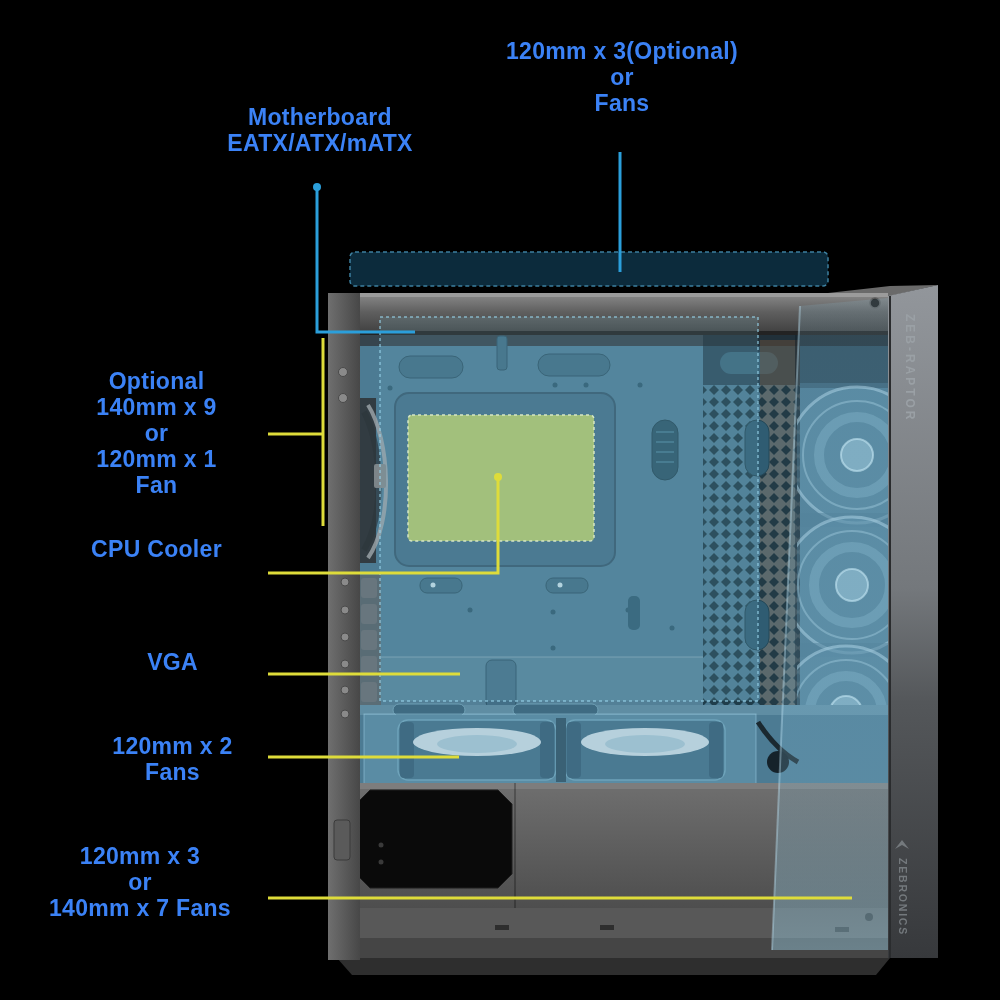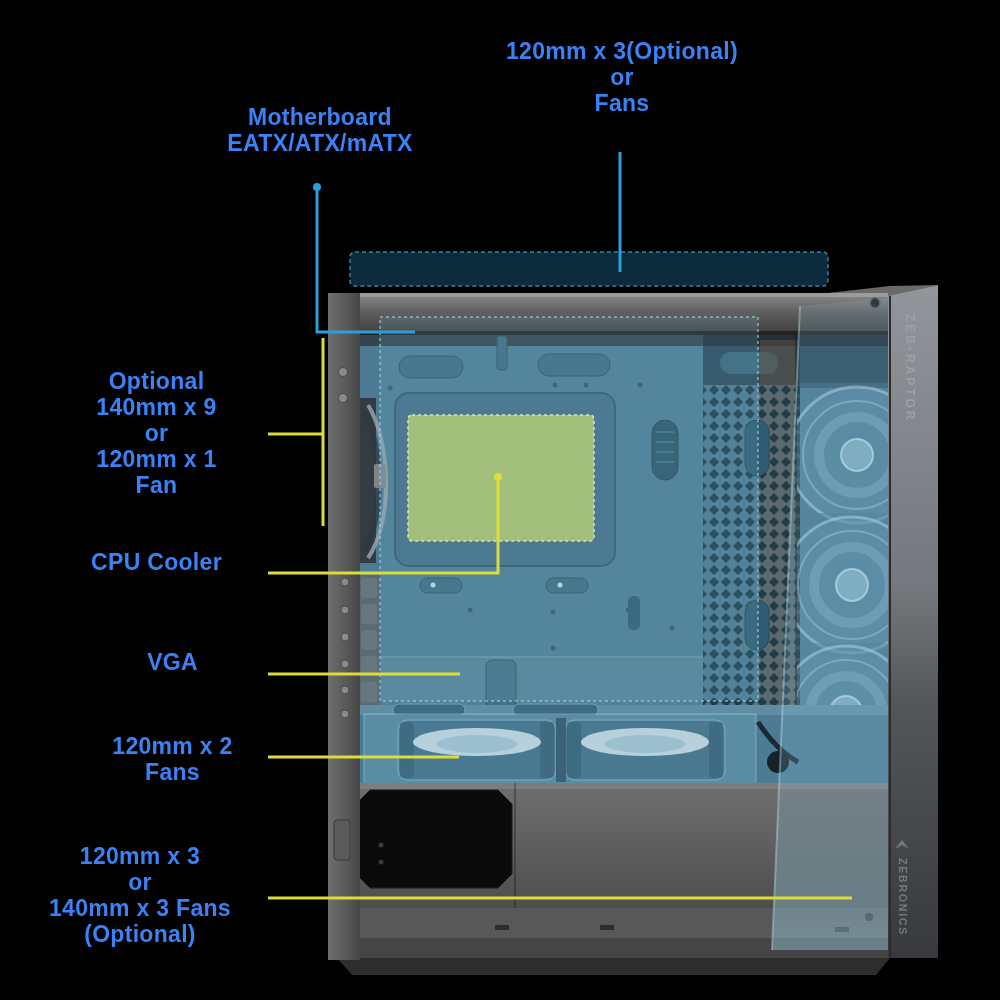--- a/index.html
+++ b/index.html
@@ -249,38 +249,37 @@
 </div>
 
 <div class="label right" style="left:60px;top:368px;width:193px;">
   <div>Optional</div>
   <div>140mm x 9</div>
   <div>or</div>
   <div>120mm x 1</div>
   <div>Fan</div>
 </div>
 
-<div class="label right" style="left:60px;top:549px;width:193px;">
+<div class="label right" style="left:60px;top:536px;width:193px;">
   <div>CPU Cooler</div>
 </div>
 
 <div class="label right" style="left:76px;top:649px;width:193px;">
   <div>VGA</div>
 </div>
 
 <div class="label right" style="left:76px;top:733px;width:193px;">
   <div>120mm x 2</div>
   <div>Fans</div>
 </div>
 
 <div class="label right" style="left:30px;top:843px;width:220px;">
   <div>120mm x 3</div>
   <div>or</div>
-  <div>140mm x 3 Fans</div>
-  <div>(Optional)</div>
+  <div>140mm x 7 Fans</div>
 </div>
 
 <div class="brand-v brand-model">ZEB-RAPTOR</div>
 <div class="logo">
   <svg width="16" height="14" viewBox="0 0 16 14">
     <polygon points="1,11 8,2 15,11 8,7" fill="#74797d"></polygon>
   </svg>
 </div>
 <div class="brand-v brand-name">ZEBRONICS</div>
 

